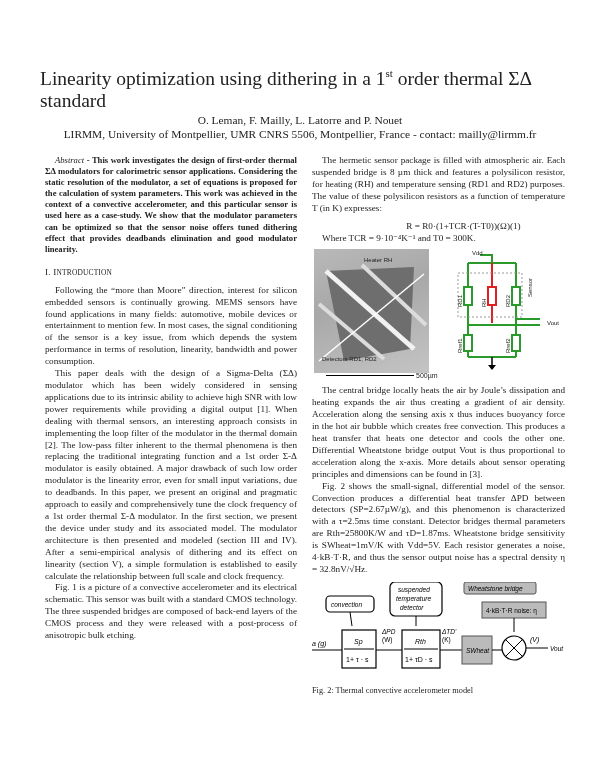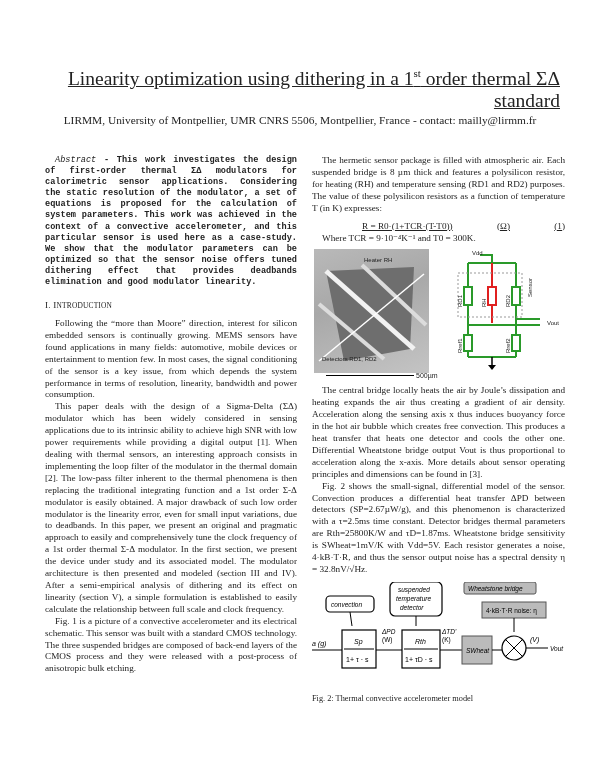--- a/index.html
+++ b/index.html
@@ -1,46 +1,47 @@
 <!DOCTYPE html>
 <html><head>
 <meta charset="utf-8">
 <style>
   html, body { margin:0; padding:0; background:#fff; }
   body { width:600px; height:776px; position:relative; overflow:hidden;
          font-family:"Liberation Serif", "DejaVu Serif", serif; color:#222; }
-  .title { position:absolute; top:62px; left:40px; width:520px; text-align:right;
-           font-size:19.5px; line-height:22px; color:#222;text-decoration:underline; }
+  .title { position:absolute; top:62px; left:40px; width:520px; text-align:left;
+           font-size:19.5px; line-height:22px; color:#222; }
   .title sup { font-size:11px; }
   .authors { position:absolute; top:113px; left:20px; width:560px; text-align:center;
              font-size:11.4px; line-height:14px; }
   .col { position:absolute; font-size:9.2px; line-height:11.9px; text-align:justify; }
   .col p { margin:0; text-indent:10px; }
   #left { left:45px; top:155px; width:252px; }
   #right { left:312px; top:155px; width:253px; }
-  .abstract { font-weight:bold; font-size:8.6px; line-height:11.1px;font-family:Liberation Mono, monospace; }
+  .abstract { font-weight:bold; font-size:8.6px; line-height:11.1px; }
   .abstract i { font-weight:normal; }
   .section { text-align:left; margin:12px 0 6px 0; font-size:9.2px; letter-spacing:0.2px; }
   .section .sc { font-size:7.4px; }
-  .eq { display:flex; justify-content:space-between; margin:6px 0 1px 0; padding-left:50px;text-decoration:underline; }
+  .eq { display:flex; justify-content:center; margin:6px 0 1px 0; padding-left:50px; }
   .fig1 { position:relative; height:130px; margin-top:2px; }
   .micro { position:absolute; left:2px; top:2px; width:115px; height:124px;
            background:linear-gradient(160deg,#b9b9b9,#a8a8a8 40%,#c4c4c4); }
-  .caption { font-size:8.3px; line-height:10.5px; margin-top:20px; }
+  .caption { font-size:8.3px; line-height:10.5px; margin-top:12px; }
   .fig2 { position:relative; height:140px; margin-top:6px; }
   sub, sup { font-size:65%; }
 </style>
 </head>
 <body>
 
 <div class="title">
   <span>Linearity optimization using dithering in a 1</span><sup>st</sup><span> order thermal ΣΔ</span><br>
   <span>standard</span>
 </div>
 <div class="authors">
+  <div>O. Leman, F. Mailly, L. Latorre and P. Nouet</div>
   <div>LIRMM, University of Montpellier, UMR CNRS 5506, Montpellier, France - contact: mailly@lirmm.fr</div>
 </div>
 
 <div id="left" class="col">
   <p class="abstract"><i>Abstract</i><span> - This work investigates the design of first-order thermal ΣΔ modulators for calorimetric sensor applications. Considering the static resolution of the modulator, a set of equations is proposed for the calculation of system parameters. This work was achieved in the context of a convective accelerometer, and this particular sensor is used here as a case-study. We show that the modulator parameters can be optimized so that the sensor noise offers tuned dithering effect that provides deadbands elimination and good modulator linearity.</span></p>
   <div class="section">
     <span>I. </span><span>I</span><span class="sc">NTRODUCTION</span>
   </div>
   <p>Following the “more than Moore” direction, interest for silicon embedded sensors is continually growing. MEMS sensors have found applications in many fields: automotive, mobile devices or entertainment to mention few. In most cases, the signal conditioning of the sensor is a key issue, from which depends the system performance in terms of resolution, linearity, bandwidth and power consumption.</p>
   <p>This paper deals with the design of a Sigma-Delta (ΣΔ) modulator which has been widely considered in sensing applications due to its intrinsic ability to achieve high SNR with low power requirements while providing a digital output [1]. When dealing with thermal sensors, an interesting approach consists in implementing the loop filter of the modulator in the thermal domain [2]. The low-pass filter inherent to the thermal phenomena is then replacing the traditional integrating function and a 1st order Σ-Δ modulator is easily obtained. A major drawback of such low order modulator is the linearity error, even for small input variations, due to deadbands. In this paper, we present an original and pragmatic approach to easily and comprehensively tune the clock frequency of a 1st order thermal Σ-Δ modulator. In the first section, we present the device under study and its associated model. The modulator architecture is then presented and modeled (section III and IV). After a semi-empirical analysis of dithering and its effect on linearity (section V), a simple formulation is established to easily calculate the relationship between full scale and clock frequency.</p>

